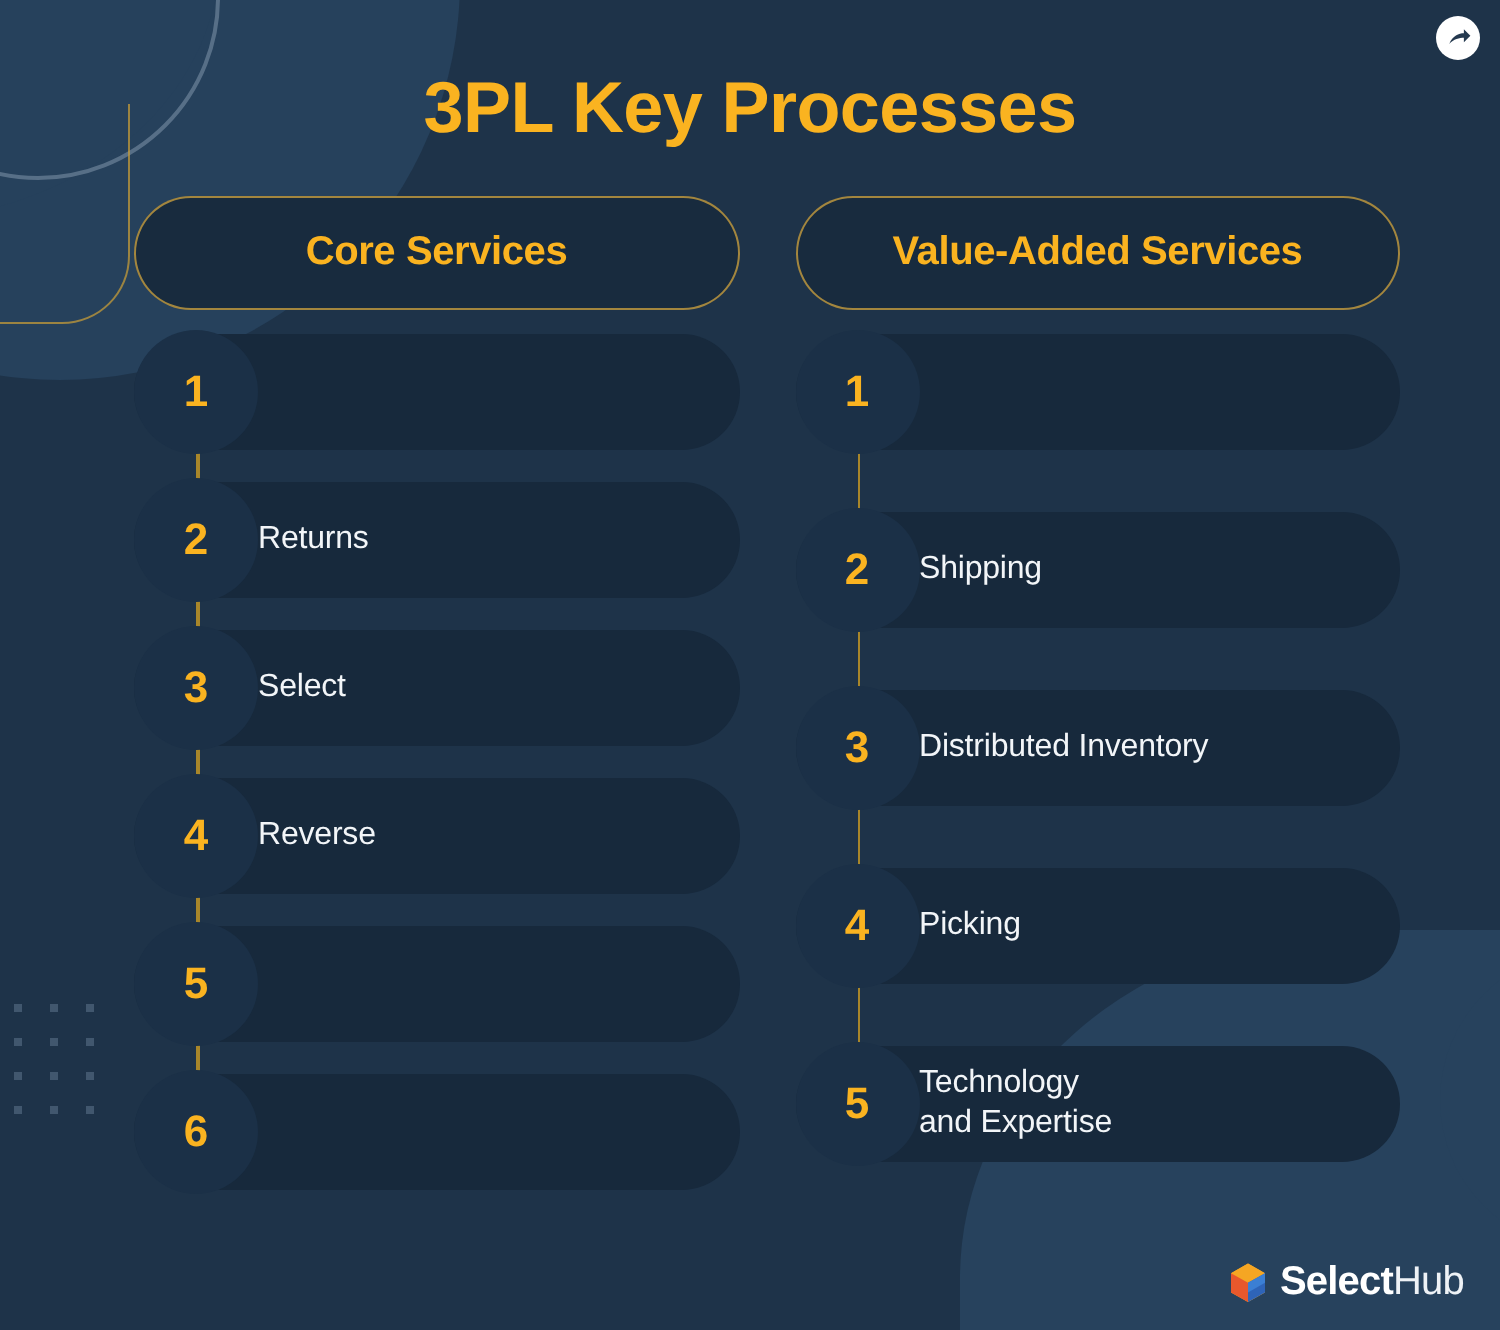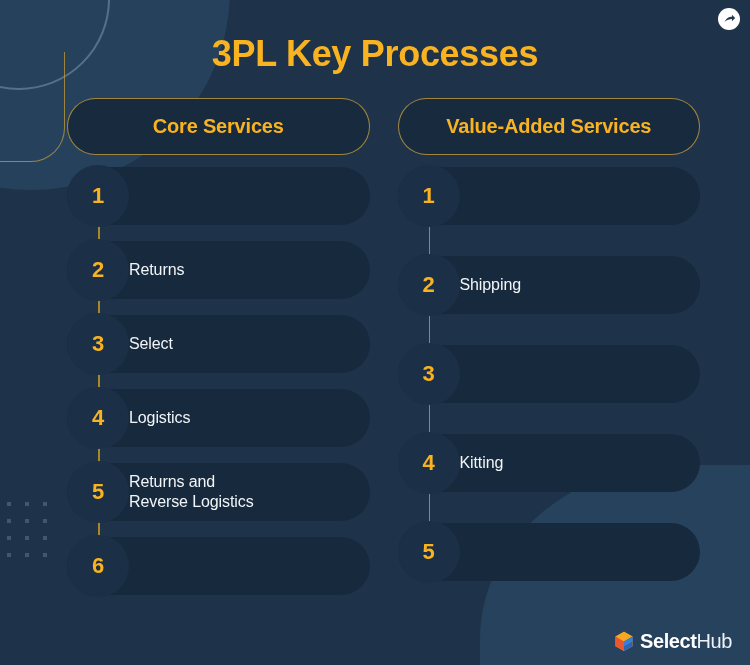--- a/index.html
+++ b/index.html
@@ -289,27 +289,25 @@
         <div class="step-label">Returns</div>
       </div>
 
       <div class="step">
         <div class="badge">3</div>
         <div class="step-label">Select</div>
       </div>
 
       <div class="step">
         <div class="badge">4</div>
-        <div class="step-label">Logistics</div>
+        <div class="step-label">Reverse</div>
       </div>
 
       <div class="step">
         <div class="badge">5</div>
-        <div class="step-label">Returns and
-Reverse Logistics</div>
       </div>
 
       <div class="step">
         <div class="badge">6</div>
       </div>
 
     </div>
   </div>
 
   <div class="column col-right">
@@ -320,29 +318,32 @@
         <div class="badge">1</div>
       </div>
 
       <div class="step">
         <div class="badge">2</div>
         <div class="step-label">Shipping</div>
       </div>
 
       <div class="step">
         <div class="badge">3</div>
+        <div class="step-label">Distributed Inventory</div>
       </div>
 
       <div class="step">
         <div class="badge">4</div>
-        <div class="step-label">Kitting</div>
+        <div class="step-label">Picking</div>
       </div>
 
       <div class="step">
         <div class="badge">5</div>
+        <div class="step-label">Technology
+and Expertise</div>
       </div>
 
     </div>
   </div>
 
 </div>
 
 <div class="logo">
   <svg class="logo-mark" width="20" height="21" viewBox="0 0 20 21">
     <polygon points="10,0.8 18.5,5.6 18.5,15.2 10,20 1.5,15.2 1.5,5.6" fill="#f5a623"></polygon>

